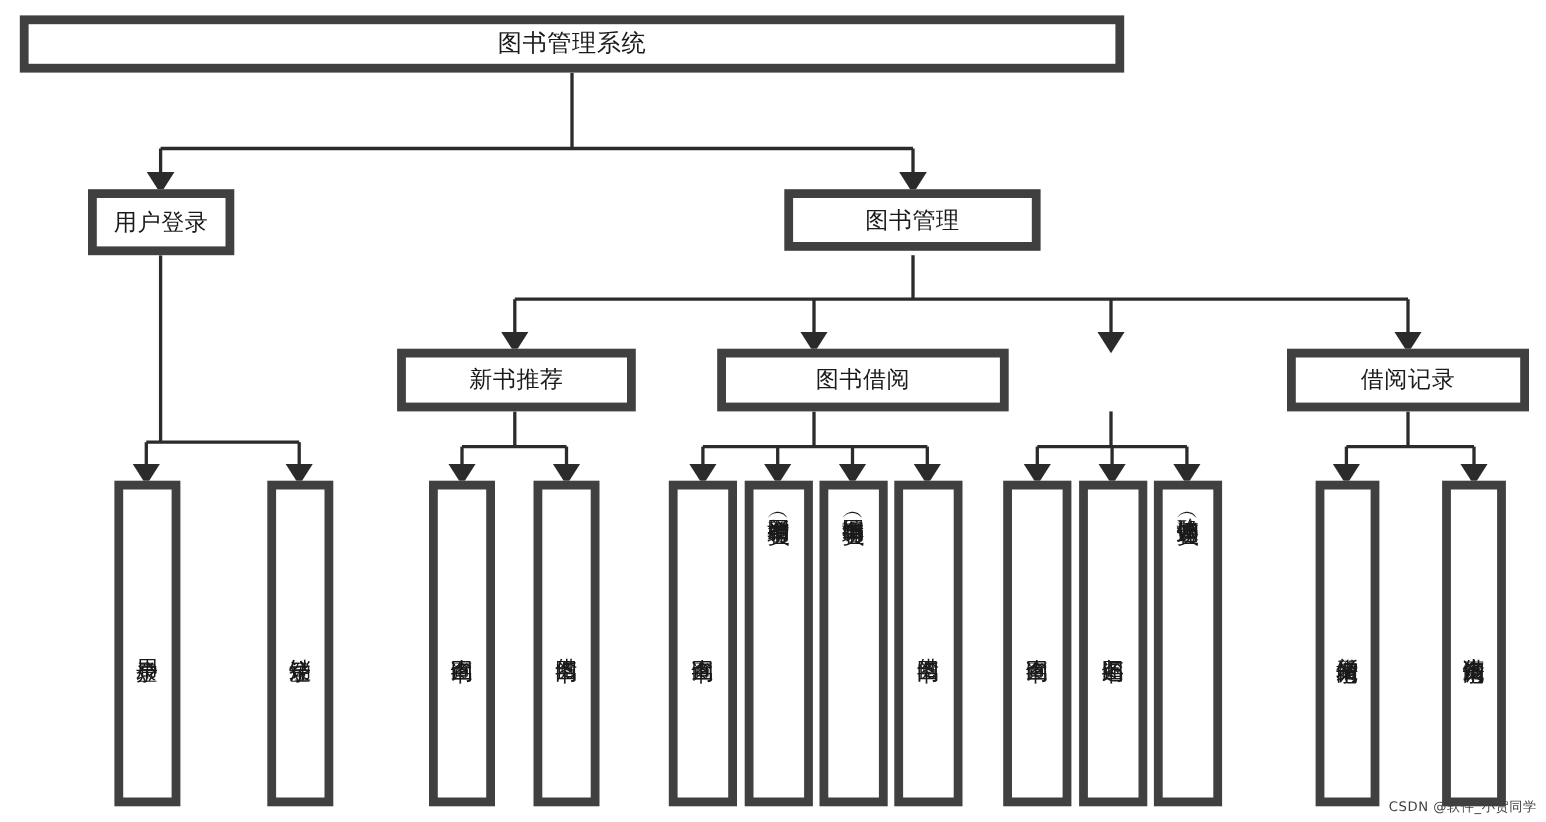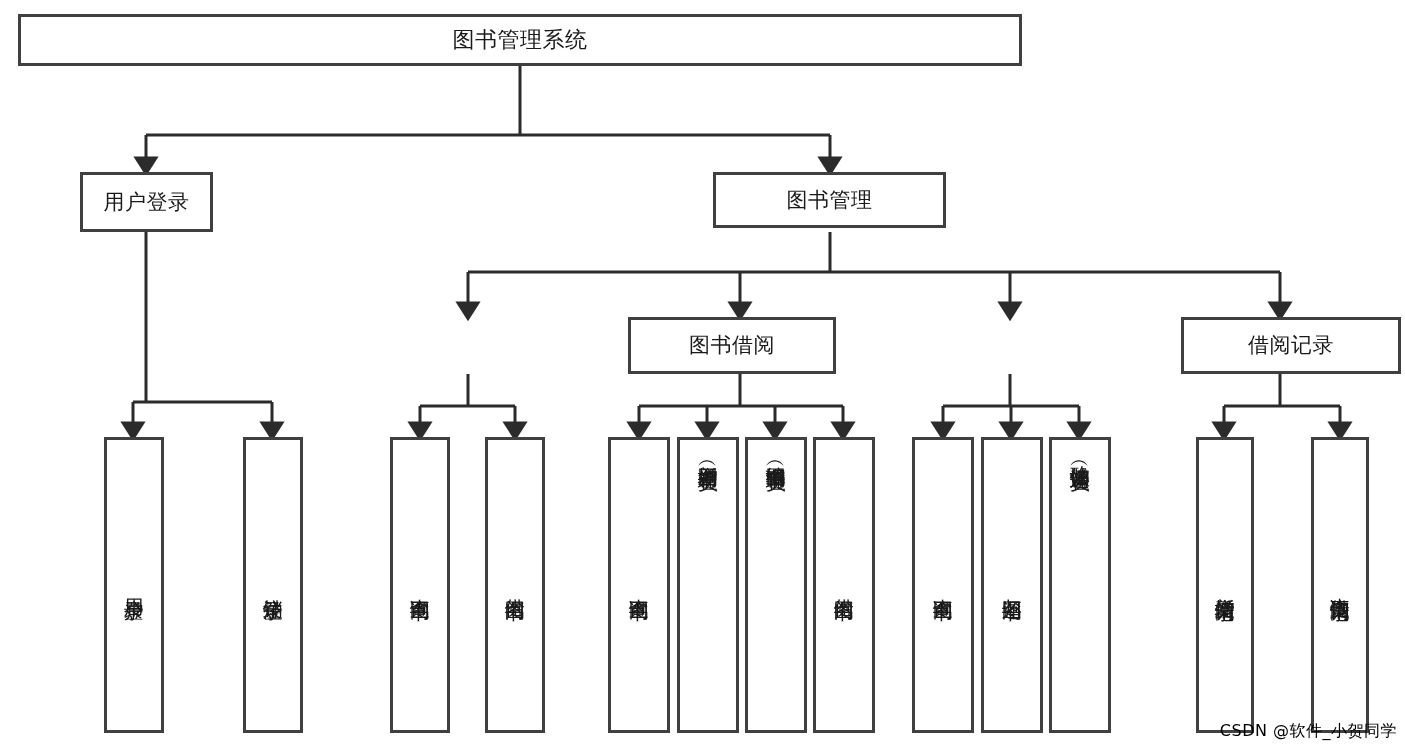--- a/index.html
+++ b/index.html
@@ -22,21 +22,21 @@
     position: absolute;
     left: 0;
     top: 0;
     width: 1405px;
     height: 747px;
     pointer-events: none;
   }
   .node {
     position: absolute;
     box-sizing: border-box;
-    border: 3px solid #404040;
+    border: 8px solid #404040;
     background: #ffffff;
     display: flex;
     align-items: center;
     justify-content: center;
     color: #1a1a1a;
   }
   .node .label {
     font-size: 21px;
     line-height: 1.15;
     letter-spacing: 0.5px;
@@ -62,22 +62,22 @@
   }
   .node.leaf.centered {
     align-items: center;
     padding-top: 0;
   }
 
   #watermark {
     position: absolute;
     right: 8px;
     bottom: 5px;
-    font-size: 16px;
-    color: #000000;
+    font-size: 12px;
+    color: #404040;
     letter-spacing: 0.5px;
     white-space: nowrap;
     user-select: none;
   }
 </style>
 </head>
 <body>
 
 <div id="diagram-canvas">
 
@@ -136,27 +136,30 @@
   </div>
 
   <div class="node level2" style="left:80px; top:172px; width:133px; height:60px;">
     <span class="label">用户登录</span>
   </div>
 
   <div class="node level2" style="left:713px; top:172px; width:233px; height:56px;">
     <span class="label">图书管理</span>
   </div>
 
-
-  <div class="node level3" style="left:628px; top:317px; width:208px; height:57px;">
+  <div class="node level3" style="left:361px; top:317px; width:217px; height:57px;">
+    <span class="label">新书推荐</span>
+  </div>
+
+  <div class="node level3" style="left:652px; top:317px; width:265px; height:57px;">
     <span class="label">图书借阅</span>
   </div>
 
 
-  <div class="node level3" style="left:1170px; top:317px; width:220px; height:57px;margin-left:11px;">
+  <div class="node level3" style="left:1170px; top:317px; width:220px; height:57px;">
     <span class="label">借阅记录</span>
   </div>
 
   <div class="node leaf centered" style="left:104px; top:437px; width:60px; height:296px;">
     <span class="label">用户登录</span>
   </div>
 
   <div class="node leaf centered" style="left:243px; top:437px; width:60px; height:296px;">
     <span class="label">注销登录</span>
   </div>

